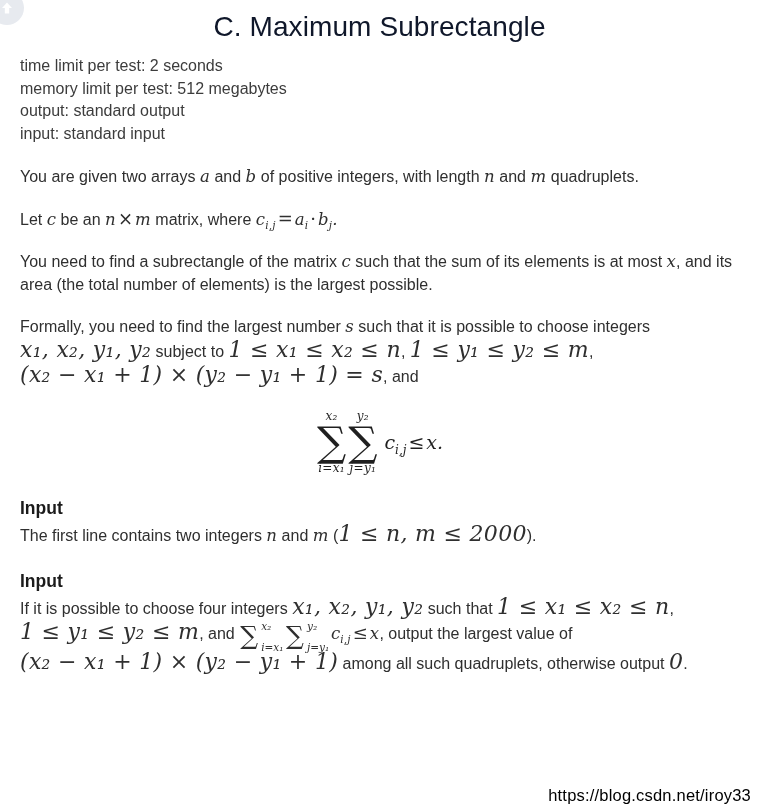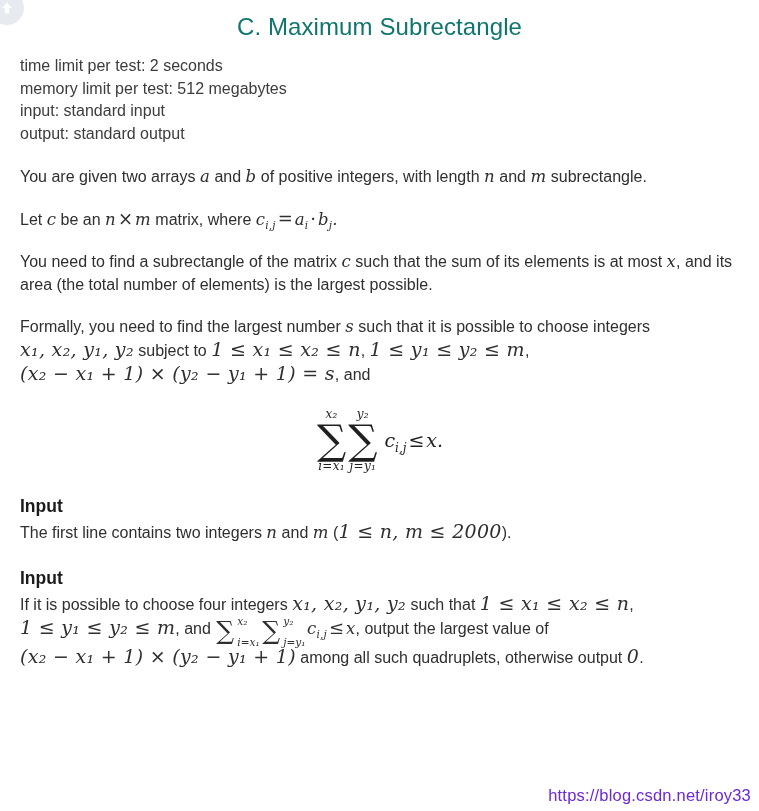--- a/index.html
+++ b/index.html
@@ -43,23 +43,23 @@
     box-sizing: border-box;
     padding: 0 20px;
   }
 
   
   .problem-title {
     margin: 0;
     padding-top: 10px;
     text-align: center;
     font-weight: 400;
-    font-size: 24px;
+    font-size: 28px;
     line-height: 34px;
-    color: #0f766e;
+    color: #0f172a;
     letter-spacing: .1px;
   }
   .limits {
     margin-top: 11px;
     font-size: 16px;
     line-height: 22.5px;
     color: #3c3c3c;
   }
   .limits div { white-space: nowrap; }
 
@@ -76,21 +76,21 @@
   
   .m {
     font-family: "DejaVu Serif", "Liberation Serif", serif;
     font-style: italic;
     font-size: 16.5px;
     letter-spacing: .2px;
   }
   .mbig {         
     font-family: "DejaVu Serif", "Liberation Serif", serif;
     font-style: italic;
-    font-size: 19px;
+    font-size: 22px;
     letter-spacing: .3px;
   }
   .op {
     font-family: "DejaVu Serif", "Liberation Serif", serif;
     font-style: normal;
     font-size: 18px;
     padding: 0 2px;
   }
   sub, sup {
     font-size: 63%;
@@ -169,21 +169,21 @@
   }
   .section-block { margin-top: 22px; }
   .section-block .para:first-of-type { margin-top: 2px; }
 
   
   .watermark {
     position: absolute;
     right: 8px;
     bottom: 6px;
     font-size: 16.5px;
-    color: #6d28d9;
+    color: #000000;
     letter-spacing: .2px;
     user-select: none;
     white-space: nowrap;
   }
 </style>
 </head>
 <body>
 
 <div id="scroll-top-badge">
   <svg width="18" height="18" viewBox="0 0 18 18" aria-hidden="true">
@@ -191,27 +191,27 @@
   </svg>
 </div>
 
 <div class="page">
 
   <h1 class="problem-title">C. Maximum Subrectangle</h1>
 
   <div class="limits">
     <div>time limit per test: 2 seconds</div>
     <div>memory limit per test: 512 megabytes</div>
+    <div>output: standard output</div>
     <div>input: standard input</div>
-    <div>output: standard output</div>
   </div>
 
   <div class="statement">
 
-    <p class="para"><span>You are given two arrays </span><span class="m">a</span><span> and </span><span class="m">b</span><span> of positive integers, with length </span><span class="m">n</span><span> and </span><span class="m">m</span><span> subrectangle.</span></p>
+    <p class="para"><span>You are given two arrays </span><span class="m">a</span><span> and </span><span class="m">b</span><span> of positive integers, with length </span><span class="m">n</span><span> and </span><span class="m">m</span><span> quadruplets.</span></p>
 
     <p class="para"><span>Let </span><span class="m">c</span><span> be an </span><span class="m">n</span><span class="op">×</span><span class="m">m</span><span> matrix, where </span><span class="m"><span>c</span><sub>i,j</sub></span><span class="op">=</span><span class="m"><span>a</span><sub>i</sub></span><span class="op">·</span><span class="m"><span>b</span><sub>j</sub></span><span class="m">.</span></p>
 
     <p class="para"><span>You need to find a subrectangle of the matrix </span><span class="m">c</span><span> such that the sum of its elements is at most </span><span class="m">x</span><span>, and its area (the total number of elements) is the largest possible.</span></p>
 
     <p class="para tight"><span>Formally, you need to find the largest number </span><span class="m">s</span><span> such that it is possible to choose integers </span><br><span class="mbig">x₁, x₂, y₁, y₂</span><span> subject to </span><span class="mbig">1 ≤ x₁ ≤ x₂ ≤ n</span><span>, </span><span class="mbig">1 ≤ y₁ ≤ y₂ ≤ m</span><span>,</span><br><span class="mbig">(x₂ − x₁ + 1) × (y₂ − y₁ + 1) = s</span><span>, and</span></p>
 
     <div class="display-formula">
       <span class="sum-stack">
         <span class="lim">x₂</span>

